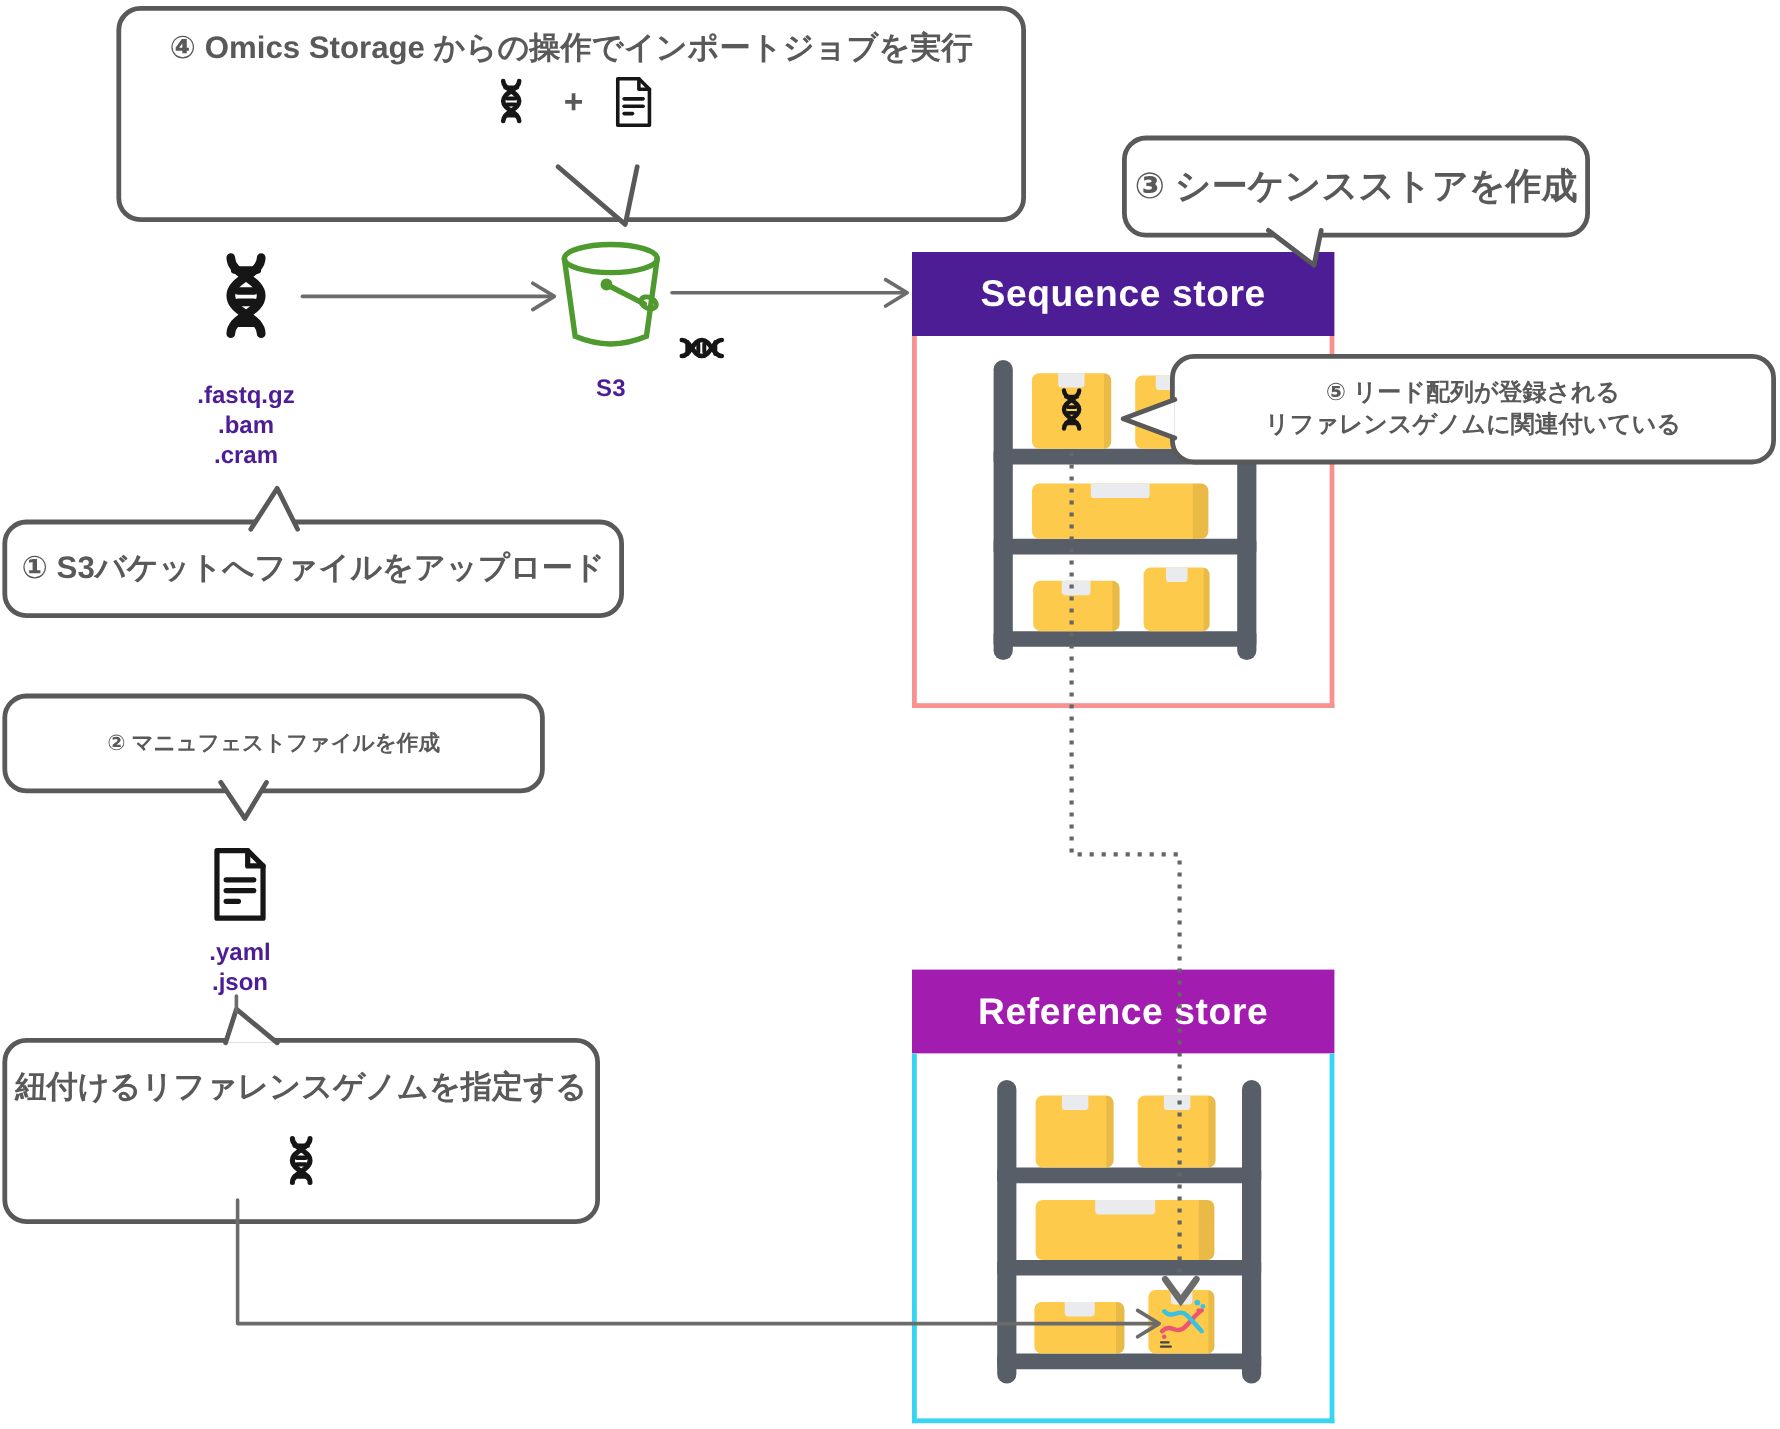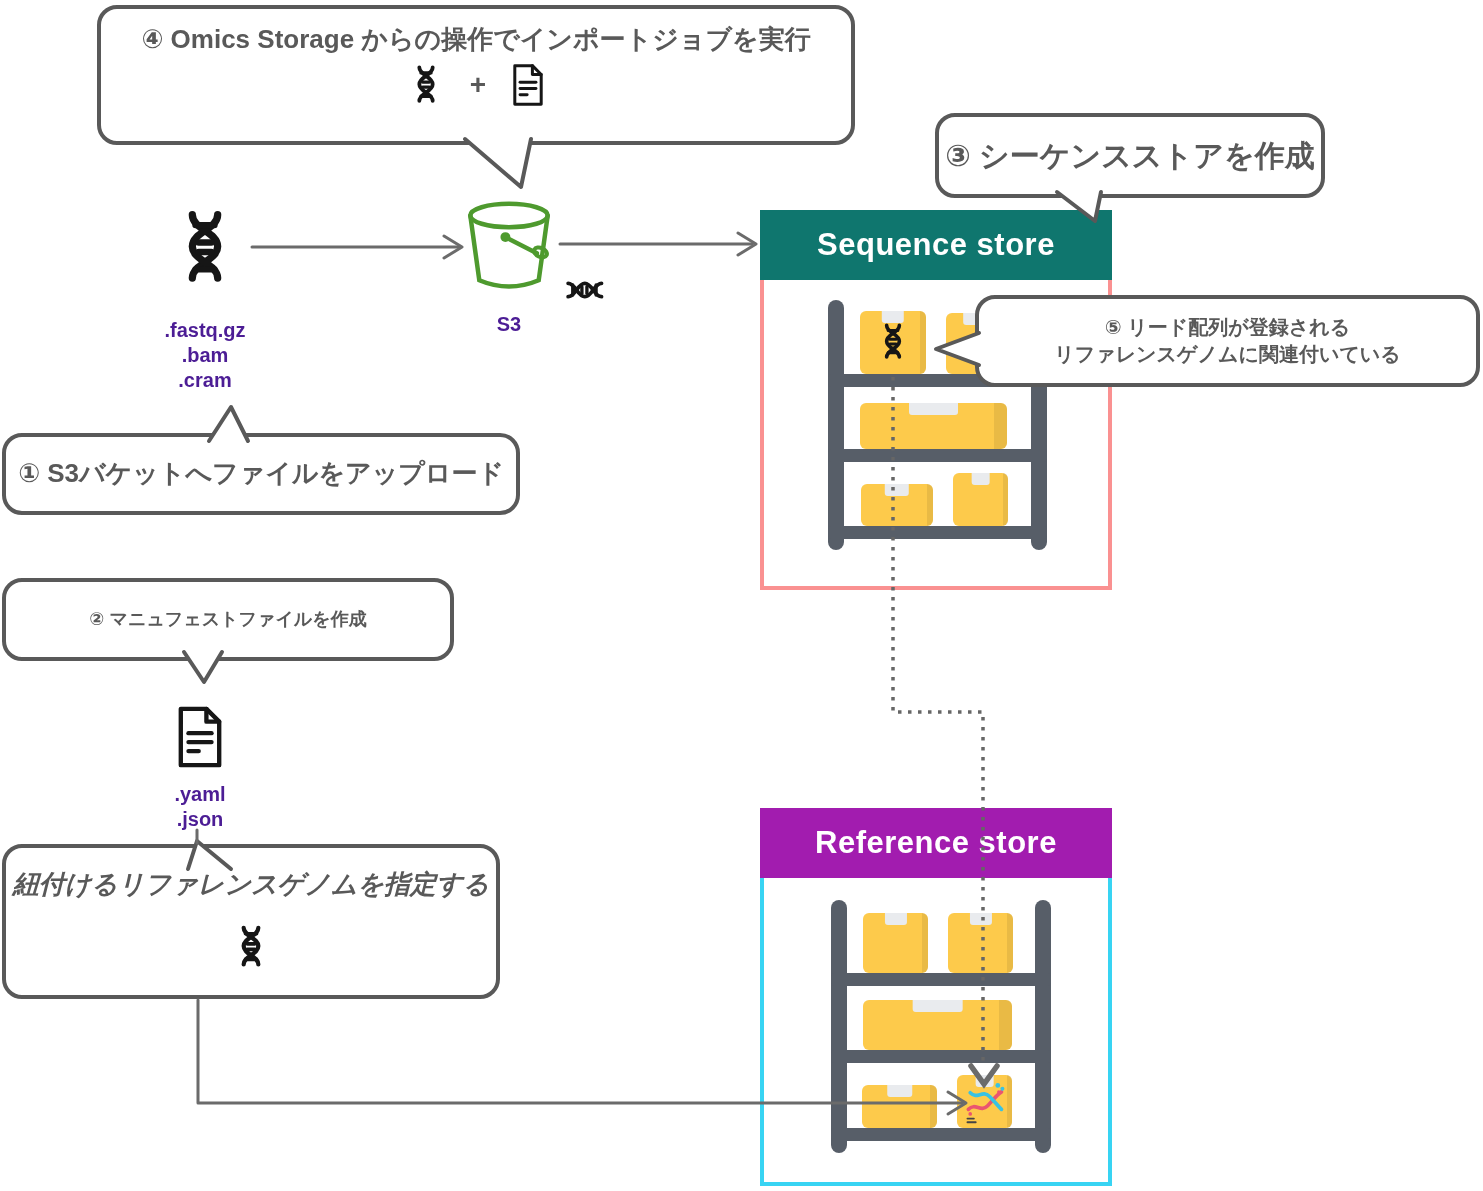--- a/index.html
+++ b/index.html
@@ -7,38 +7,38 @@
     position:relative;width:1483px;height:1191px;background:#fff;overflow:hidden;
     font-family:"Liberation Sans","DejaVu Sans",sans-serif;font-weight:bold;color:#595959;
   }
   
   .callout{
     position:absolute;background:#fff;border:4px solid #595959;border-radius:20px;
     display:flex;align-items:center;justify-content:center;text-align:center;
     z-index:2;box-sizing:border-box;line-height:1.3;
   }
   .callout.col{flex-direction:column;}
-  .c4{left:97px;top:5px;width:758px;height:140px;font-size:26px;justify-content:flex-start;padding-top:14px;gap:6px;}
+  .c4{left:97px;top:5px;width:758px;height:180px;font-size:26px;justify-content:flex-start;padding-top:14px;gap:6px;}
   .c4 .icon-row{display:flex;align-items:center;justify-content:center;gap:24px;}
   .c4 .plus{font-size:28px;}
   .c3{left:935px;top:113px;width:390px;height:85px;font-size:30px;}
   .c5{left:975px;top:295px;width:505px;height:92px;font-size:20px;line-height:1.35;}
   .c1{left:2px;top:433px;width:518px;height:82px;font-size:26px;}
   .c2{left:2px;top:578px;width:452px;height:83px;font-size:18px;}
-  .c0{left:2px;top:844px;width:498px;height:155px;font-size:26px;justify-content:flex-start;padding-top:20px;gap:14px;font-style:italic;}
+  .c0{left:2px;top:865px;width:498px;height:155px;font-size:26px;justify-content:flex-start;padding-top:20px;gap:14px;}
   
   .abs{position:absolute;}
   .filelabel{position:absolute;text-align:center;font-size:20px;line-height:25px;color:#4c1d95;z-index:1;}
   
   .store{position:absolute;width:352px;z-index:1;box-sizing:border-box;}
   .store-header{height:70px;display:flex;align-items:center;justify-content:center;
     color:#fff;font-size:31px;letter-spacing:0.5px;}
   .store-body{position:relative;background:#fff;border:4px solid;border-top:none;box-sizing:border-box;}
   .seq{left:760px;top:210px;}
-  .seq .store-header{background:#0f766e;}
+  .seq .store-header{background:#4c1d95;}
   .seq .store-body{height:310px;border-color:#FA9191;}
   .ref{left:760px;top:808px;}
   .ref .store-header{background:#a21caf;}
   .ref .store-body{height:308px;border-color:#38D4F3;}
   
   .post{position:absolute;width:16px;background:#575E68;border-radius:8px;}
   .plank{position:absolute;height:13px;background:#575E68;border-radius:3px;}
   .box{position:absolute;background:#FDCA4B;border-radius:6px;}
   .box::before{content:"";position:absolute;top:0;left:50%;transform:translateX(-50%);
     width:34%;height:12px;background:#E9EBEE;border-radius:0 0 3px 3px;}

